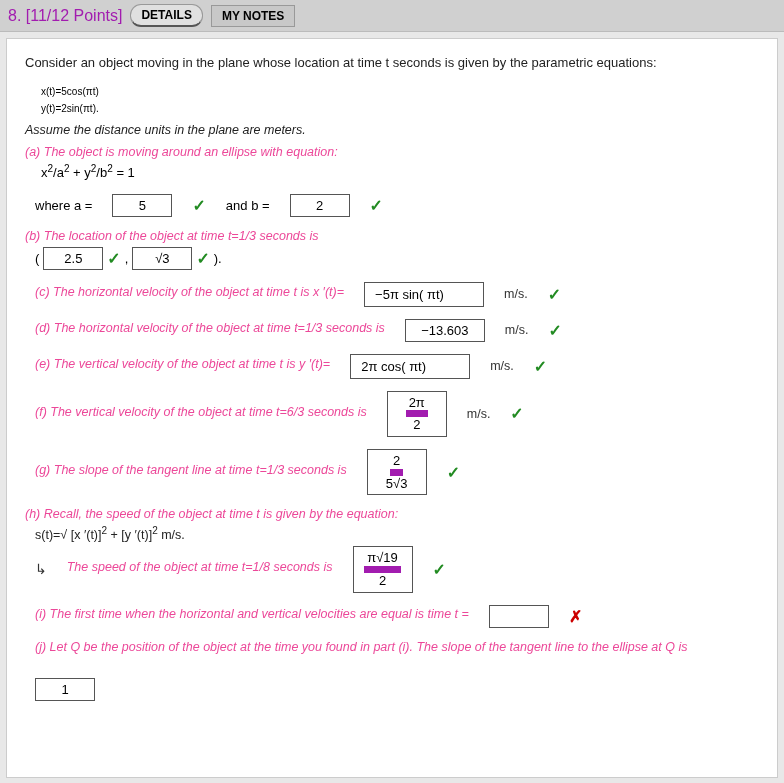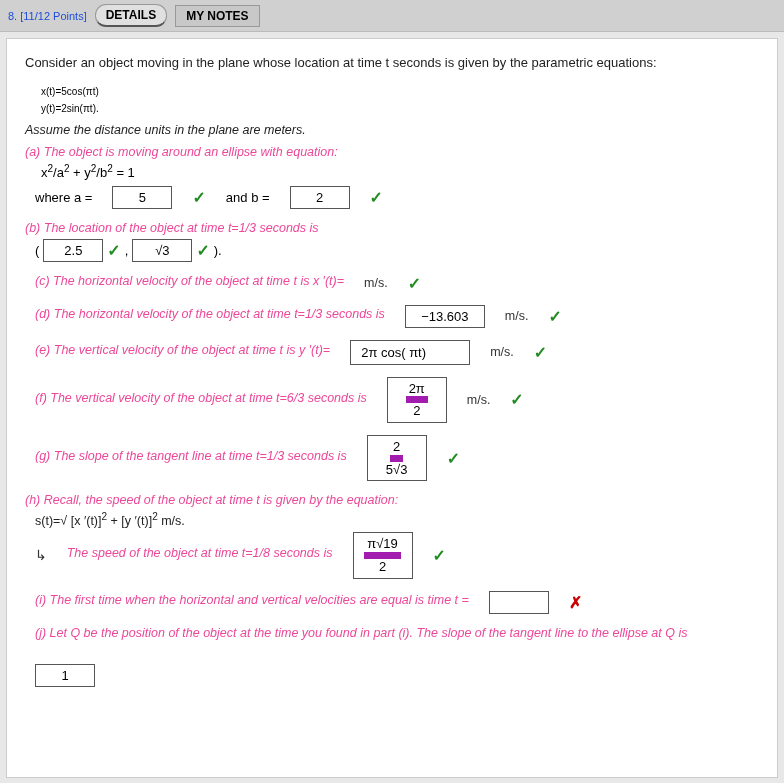--- a/index.html
+++ b/index.html
@@ -12,22 +12,22 @@
     }
     .header-bar {
       display: flex;
       align-items: center;
       background: #d0d0d0;
       padding: 4px 8px;
       border-bottom: 1px solid #bbb;
       gap: 8px;
     }
     .header-bar .points {
-      font-size: 11px;
-      color: #1d4ed8;
+      font-size: 16px;
+      color: #a21caf;
     }
     .tab-btn {
       padding: 3px 10px;
       font-size: 12px;
       background: #c8c8c8;
       border: 1px solid #999;
       cursor: pointer;
       font-weight: bold;
     }
     .tab-btn.active {
@@ -131,21 +131,21 @@
     .formula-box {
       border: 1px solid #555;
       padding: 4px 10px;
       background: #fff;
       display: inline-flex;
       align-items: center;
       gap: 4px;
       font-size: 13px;
     }
     .ellipse-eq {
-      margin: 4px 0 6px 16px;
+      margin: 4px 0 14px 16px;
       font-size: 13px;
     }
     .super { vertical-align: super; font-size: 10px; }
     .location-row {
       display: flex;
       align-items: center;
       gap: 4px;
       margin-left: 10px;
       margin-top: 4px;
     }
@@ -212,20 +212,23 @@
         <span>√3</span>
       </div>
       <span class="checkmark">✓</span>
       <span>).</span>
     </div>
   </div>
 
   <div class="part">
     <div class="inline-row">
       <span class="part-label">(c) The horizontal velocity of the object at time t is x ′(t)=</span>
+      <div class="formula-box answer-box wide">
+        <span>−5π sin( πt)</span>
+      </div>
       <span class="unit-label">m/s.</span>
       <span class="checkmark">✓</span>
     </div>
   </div>
 
   <div class="part">
     <div class="inline-row">
       <span class="part-label">(d) The horizontal velocity of the object at time t=1/3 seconds is</span>
       <div class="answer-box med">
         <span>−13.603</span>

